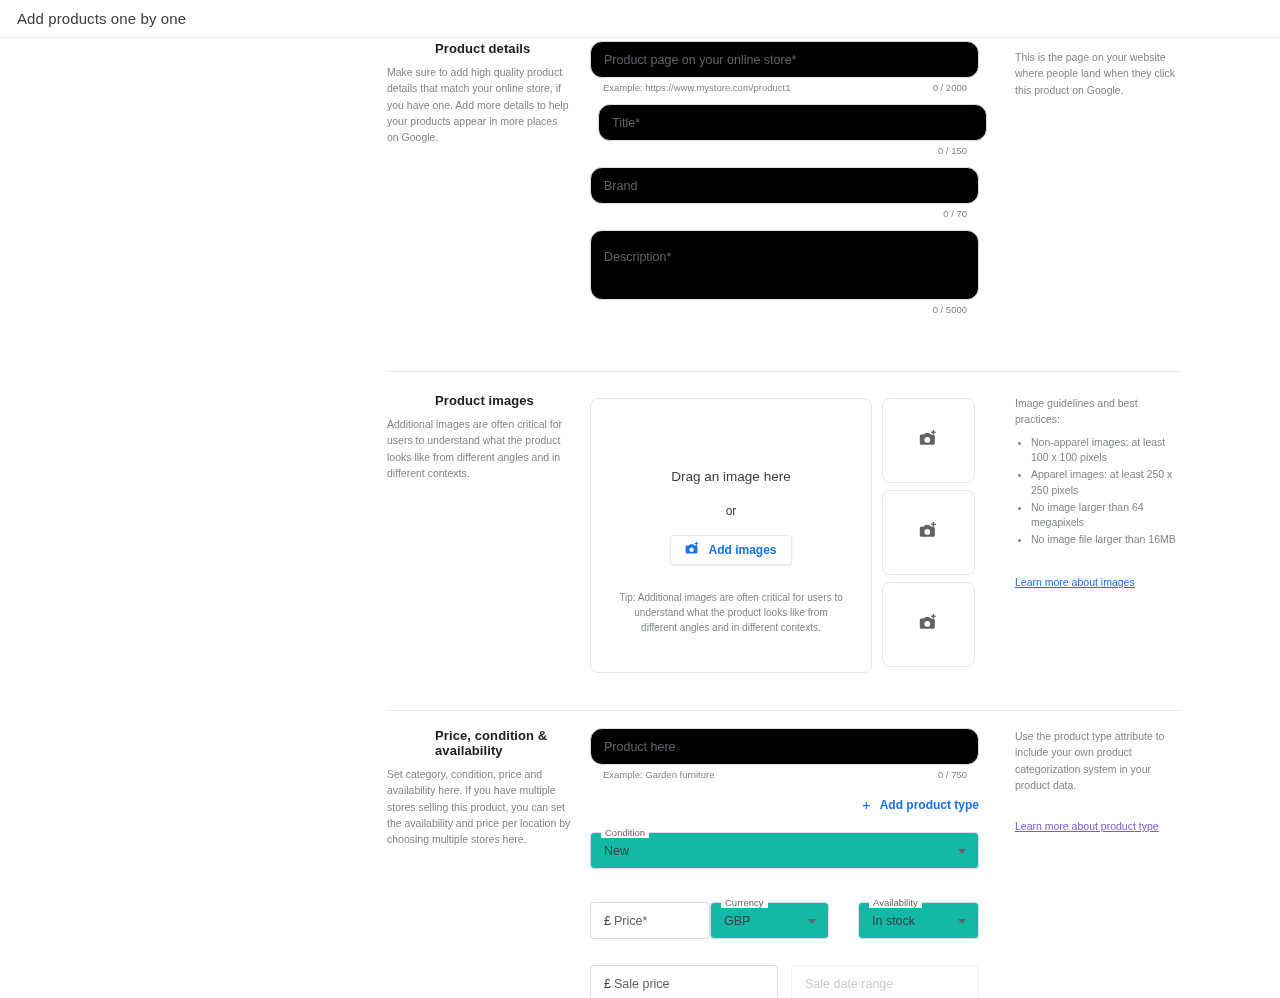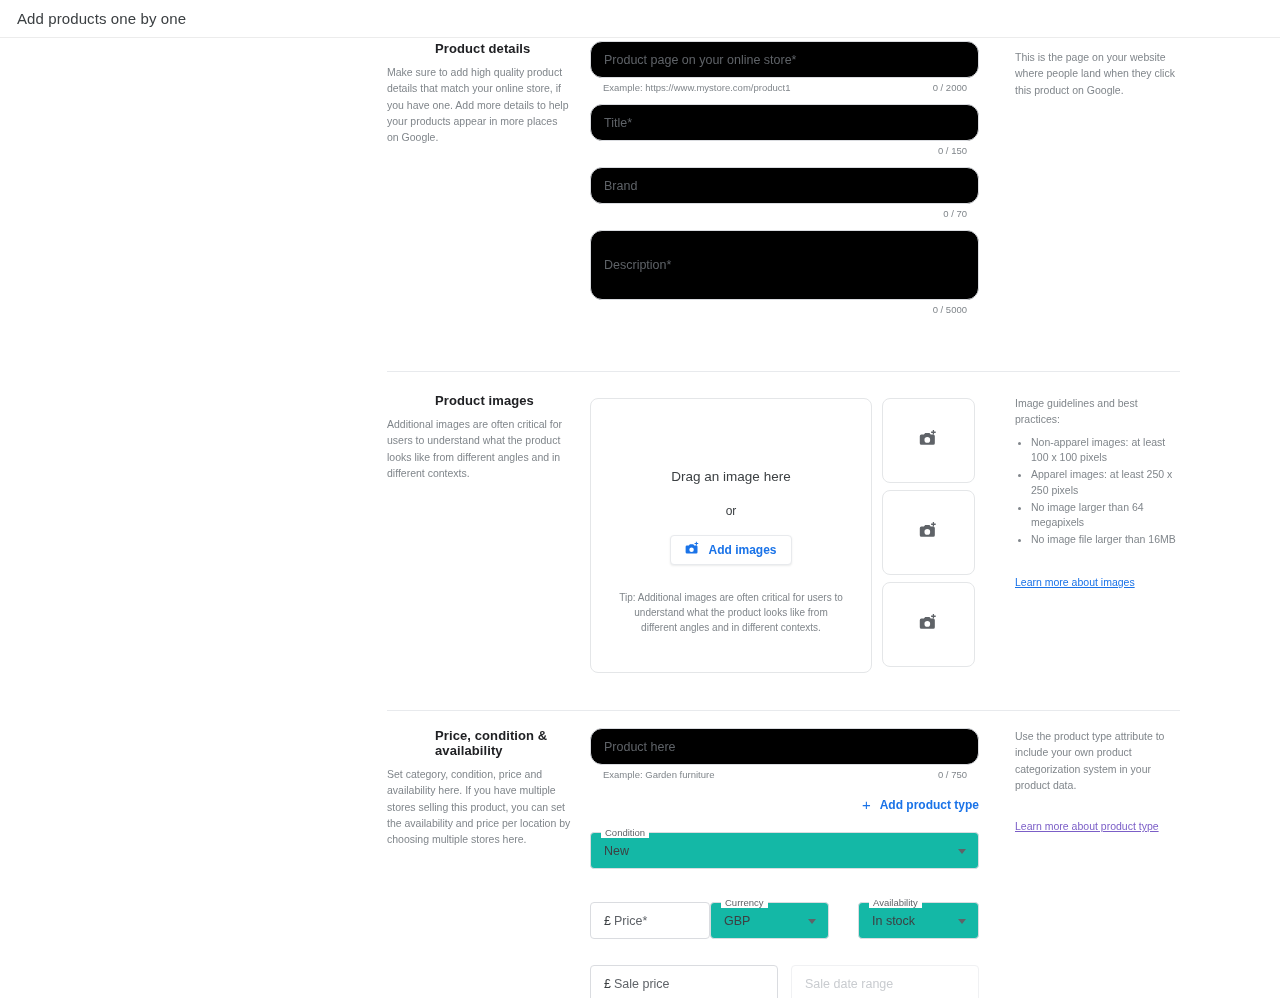--- a/index.html
+++ b/index.html
@@ -121,21 +121,21 @@
     border: 1px solid #dadce0;
     border-radius: 12px;
     background: #000000;
     display: flex;
     align-items: center;
     padding: 0 13px;
     font-size: 12.5px;
     color: #5f6368;
     cursor: text;
   }
-  .field.tall { height: 70px; align-items: flex-start; padding-top: 27px; }
+  .field.tall { height: 70px; align-items: flex-start; padding-top: 19px; }
   .field .ph { color: #5f6368; }
 
   .field-meta {
     position: relative;
     width: 389px;
     height: 17px;
     margin-top: 4px;
     font-size: 9.5px;
     color: #80868b;
   }
@@ -292,21 +292,21 @@
       <div class="col-mid">
 
         <div class="field">
           <span class="ph">Product page on your online store*</span>
         </div>
         <div class="field-meta">
           <span class="example">Example: https://www.mystore.com/product1</span>
           <span class="counter">0 / 2000</span>
         </div>
 
-        <div class="field" style="margin-top:5px;">
+        <div class="field" style="margin-top:5px;margin-left:8px;">
           <span class="ph">Title*</span>
         </div>
         <div class="field-meta">
           <span class="counter">0 / 150</span>
         </div>
 
         <div class="field" style="margin-top:5px;">
           <span class="ph">Brand</span>
         </div>
         <div class="field-meta">

